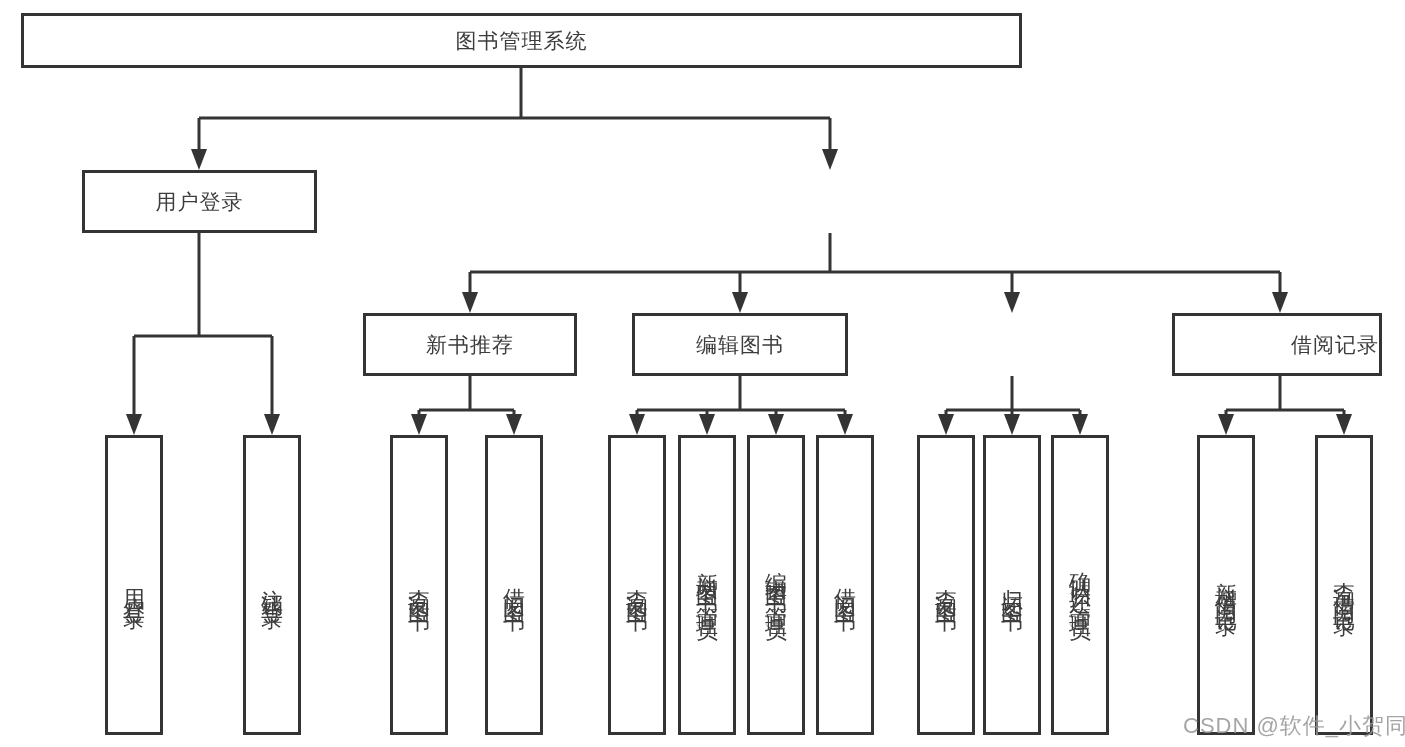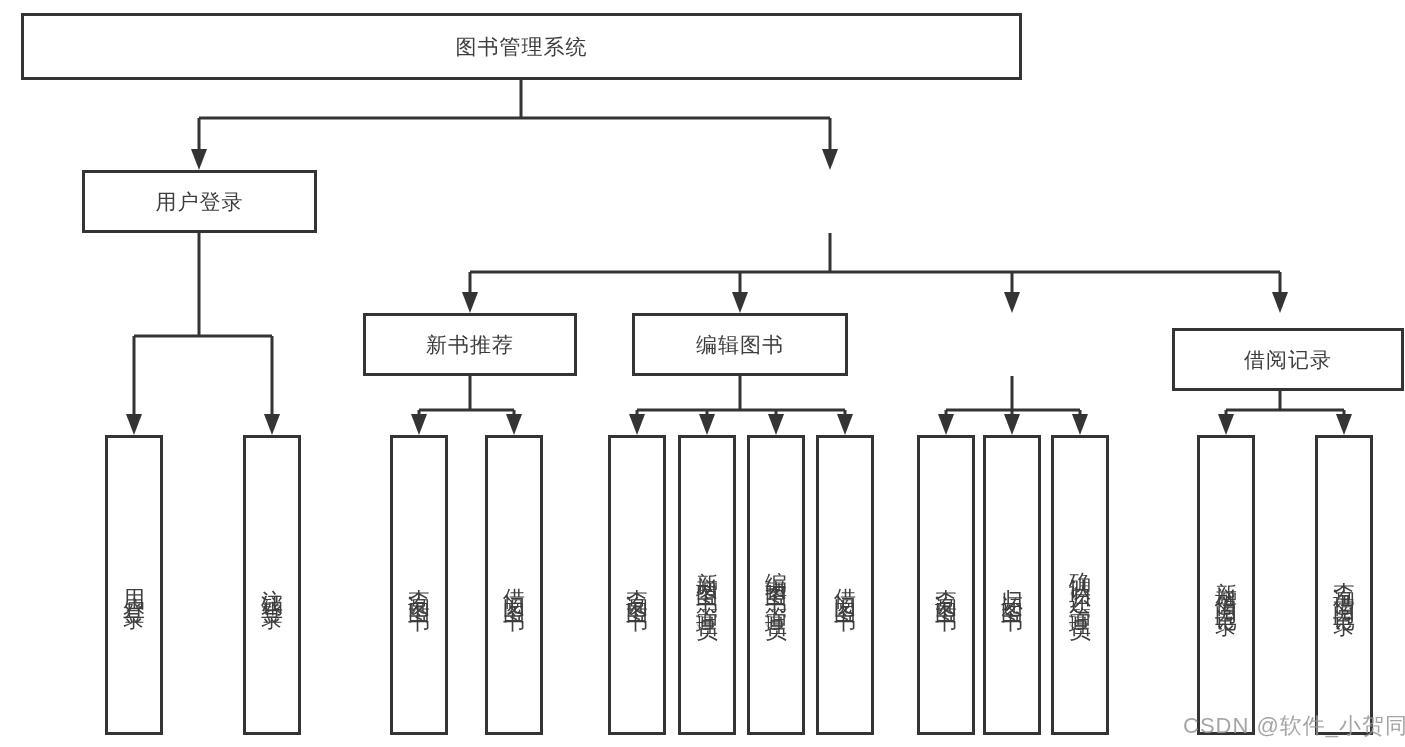--- a/index.html
+++ b/index.html
@@ -89,35 +89,35 @@
       <polygon points="768,414 784,414 776,435"></polygon>
       <polygon points="837,414 853,414 845,435"></polygon>
       <polygon points="938,414 954,414 946,435"></polygon>
       <polygon points="1004,414 1020,414 1012,435"></polygon>
       <polygon points="1072,414 1088,414 1080,435"></polygon>
       <polygon points="1218,414 1234,414 1226,435"></polygon>
       <polygon points="1336,414 1352,414 1344,435"></polygon>
     </g>
   </svg>
 
-  <div class="box" style="left:21px; top:13px; width:1001px; height:67px;">
+  <div class="box" style="left:21px; top:13px; width:1001px; height:55px;">
     <span class="h-label">图书管理系统</span>
   </div>
 
   <div class="box" style="left:82px; top:170px; width:235px; height:63px;">
     <span class="h-label">用户登录</span>
   </div>
 
   <div class="box" style="left:363px; top:313px; width:214px; height:63px;text-align:center;">
     <span class="h-label">新书推荐</span>
   </div>
   <div class="box" style="left:632px; top:313px; width:216px; height:63px;">
     <span class="h-label">编辑图书</span>
   </div>
-  <div class="box" style="left:1172px; top:328px; width:232px; height:63px;">
+  <div class="box" style="left:1172px; top:313px; width:210px; height:63px;justify-content:flex-end;">
     <span class="h-label">借阅记录</span>
   </div>
 
   <div class="box leaf" style="left:105px; top:435px; width:58px; height:300px;">
     <span class="v-label">用户登录</span>
   </div>
   <div class="box leaf" style="left:243px; top:435px; width:58px; height:300px;">
     <span class="v-label">注销登录</span>
   </div>
 

